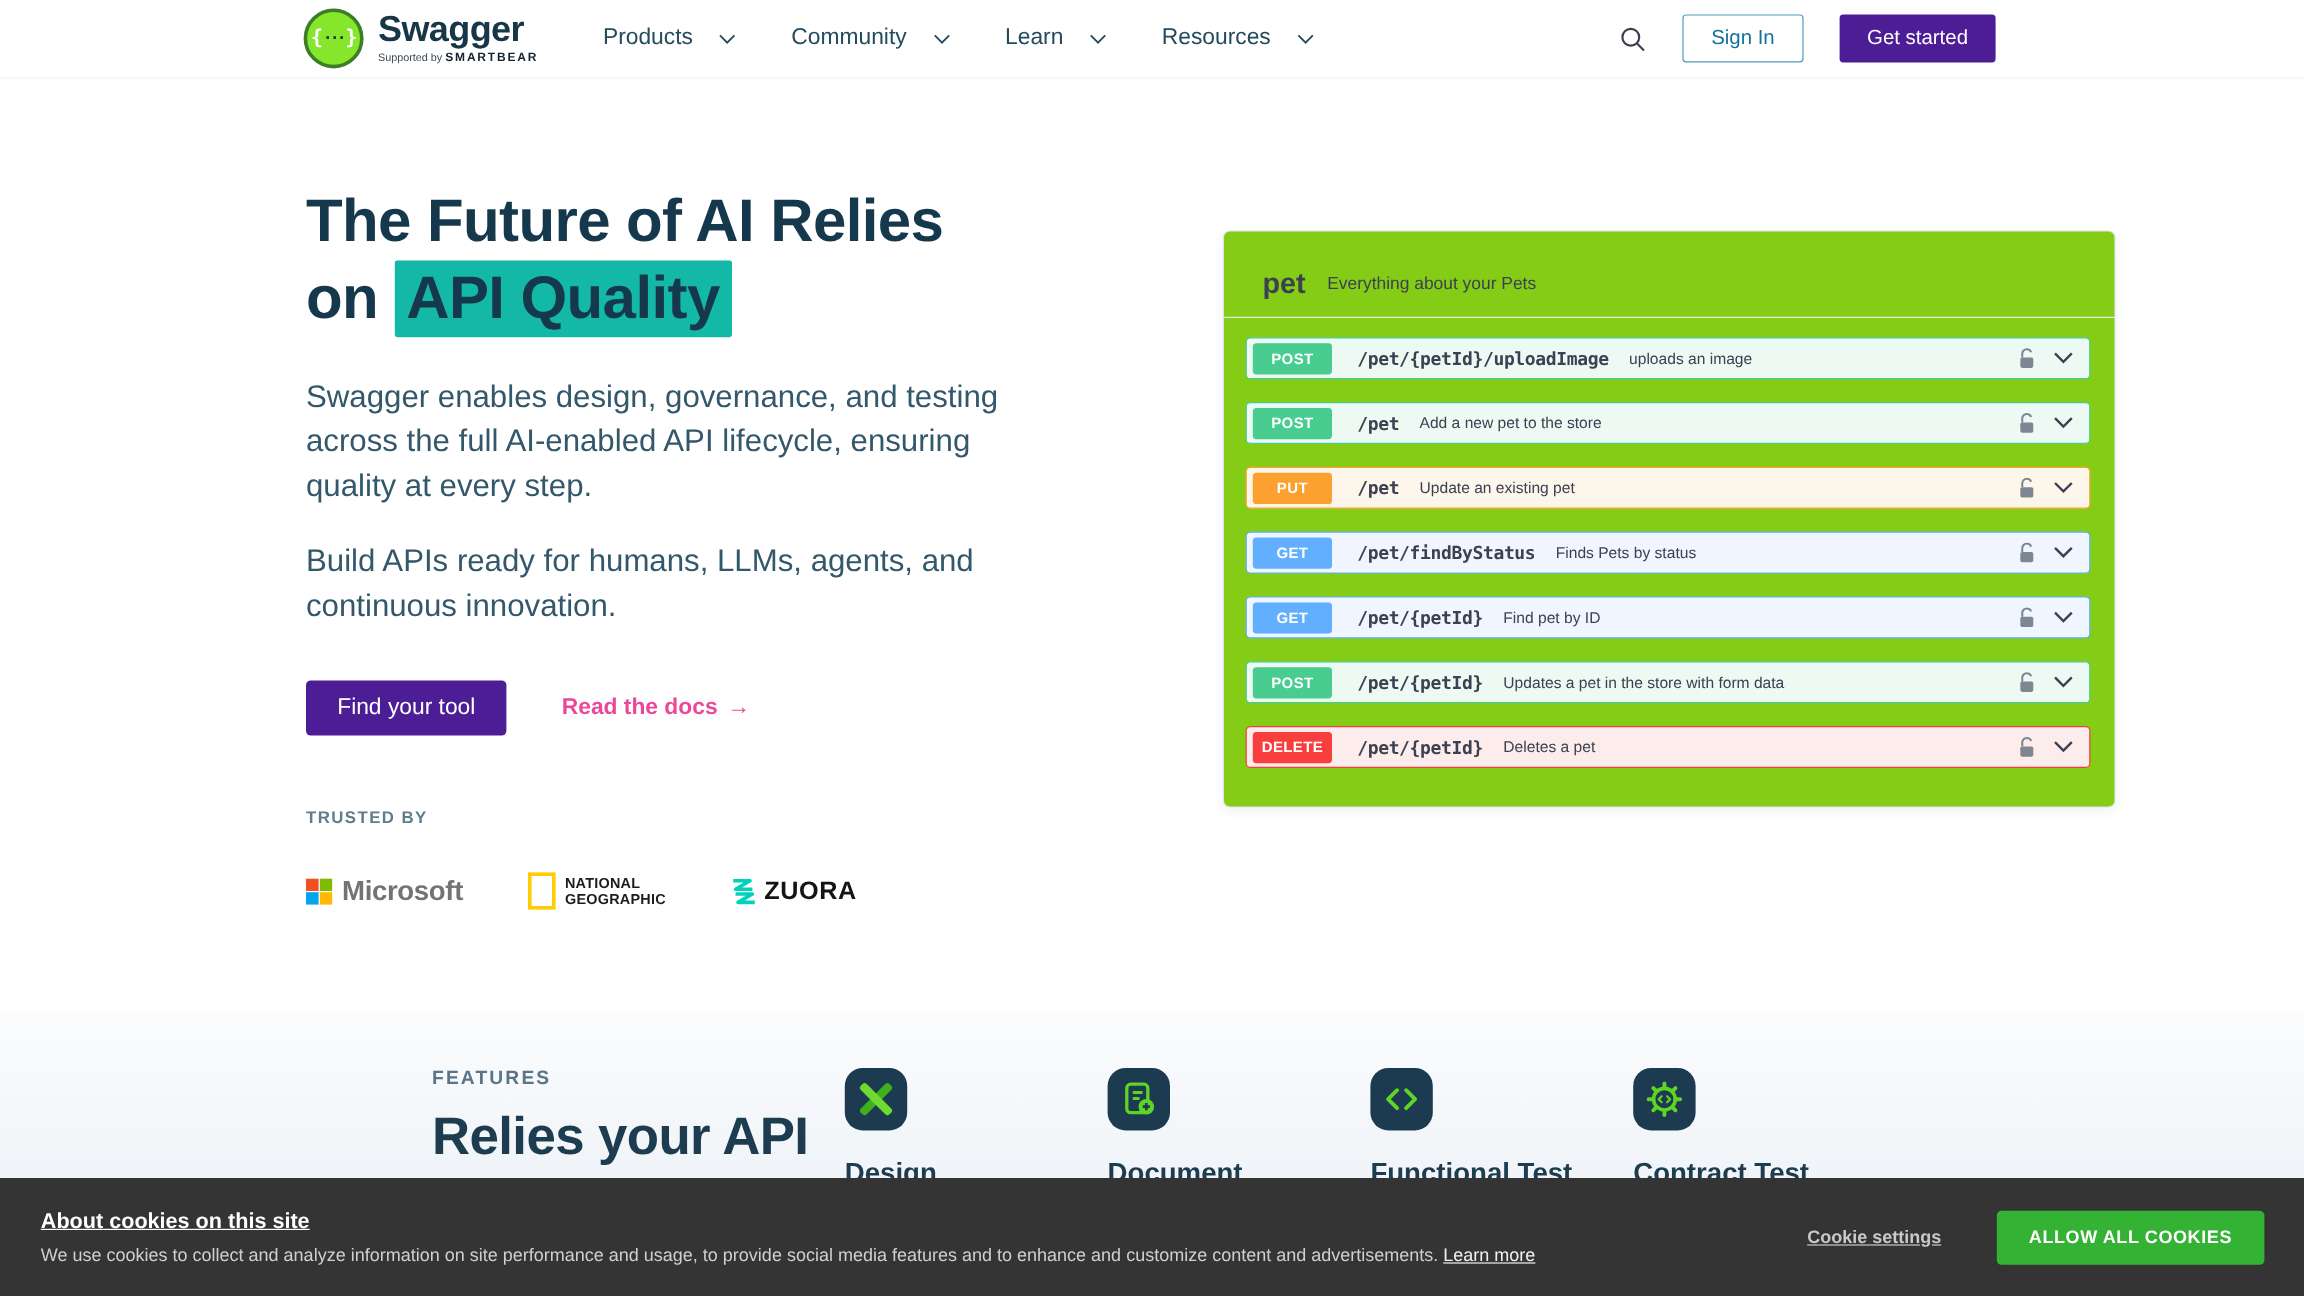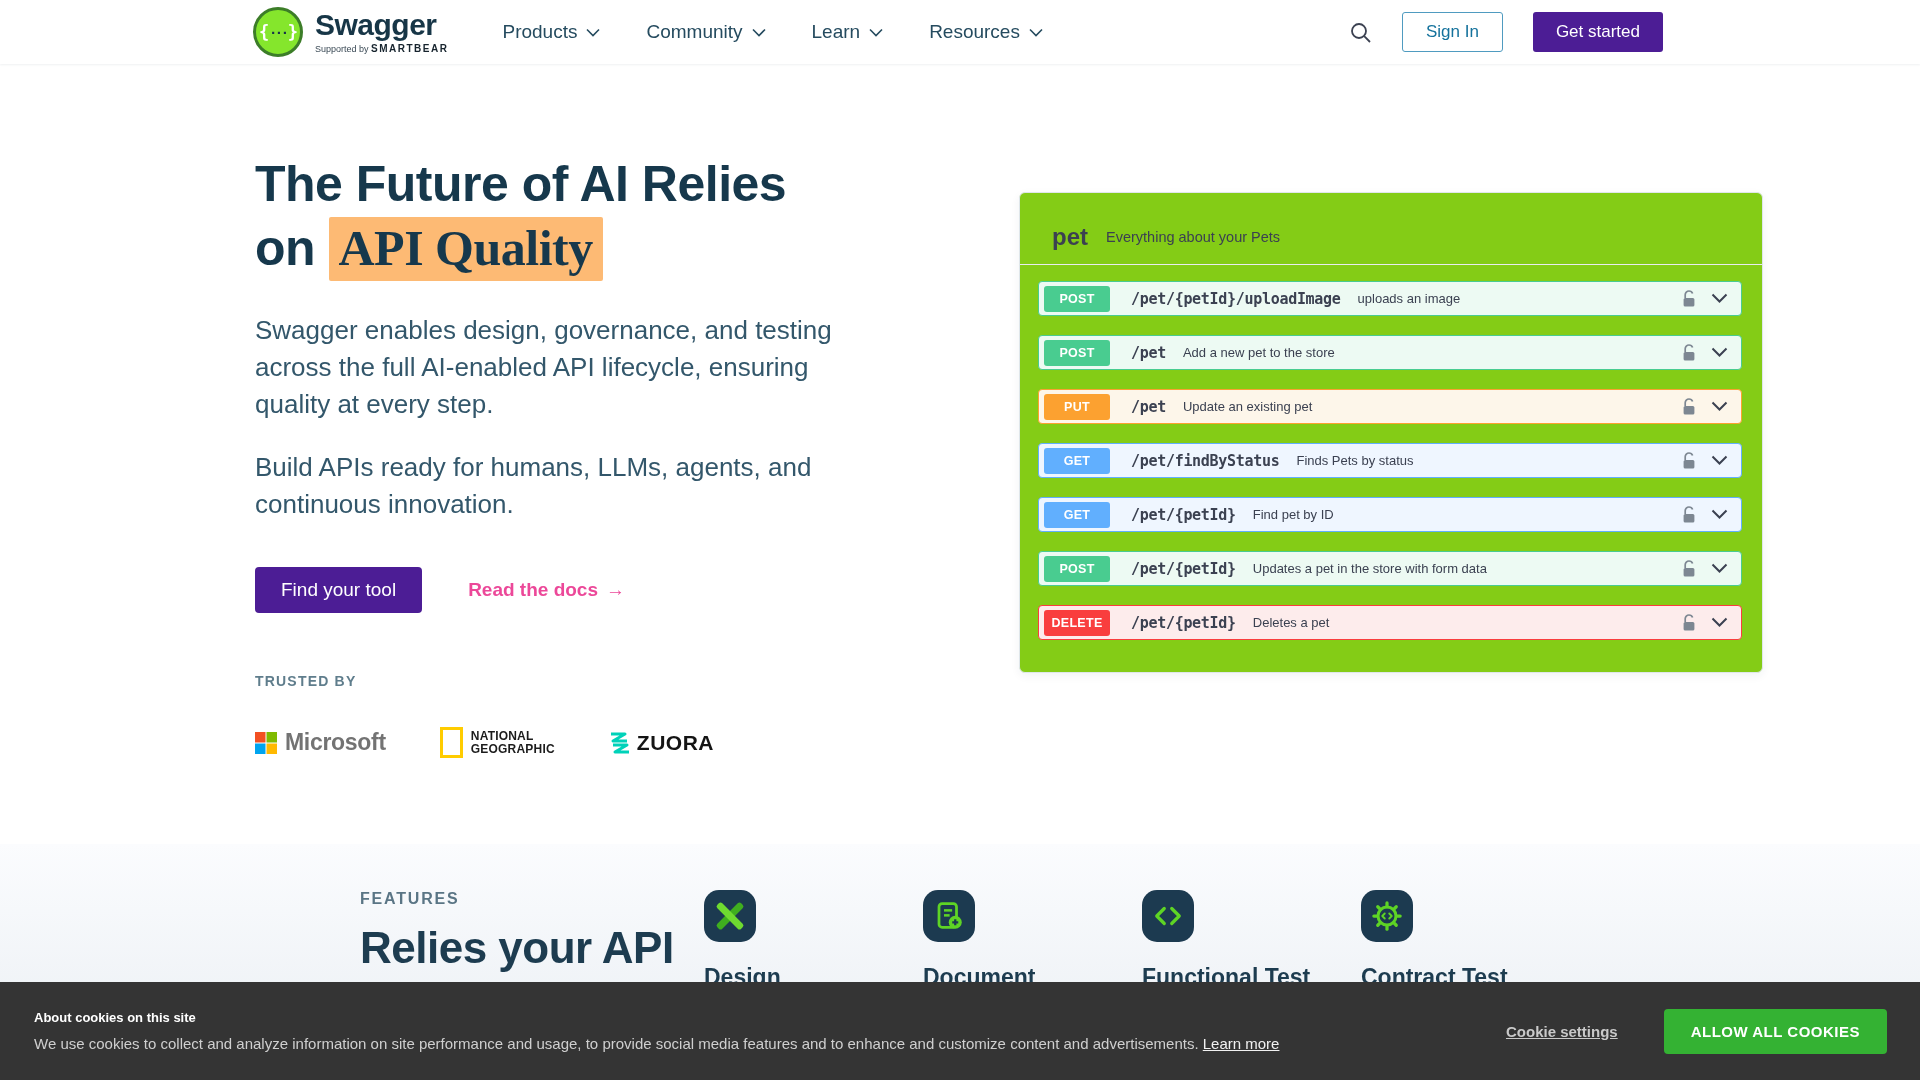--- a/index.html
+++ b/index.html
@@ -9,31 +9,31 @@
   
   .site-header { height:64px; display:flex; align-items:center; padding:0 257px 0 253px; background:#fff; box-shadow:0 1px 2px rgba(23,54,71,.07); position:relative; z-index:2; }
   .logo-group { display:flex; align-items:center; gap:12px; cursor:pointer; }
   .logo-circle { width:50px; height:50px; border-radius:50%; background:#85e62c; border:3px solid #3c7d28; display:flex; align-items:center; justify-content:center; font-family:"DejaVu Sans Mono", monospace; font-size:17px; font-weight:bold; color:#fff; letter-spacing:-1px; }
   .logo-circle .dots { color:#17324a; font-size:13px; letter-spacing:-2px; margin:0 1px; }
   .brand-col { display:flex; flex-direction:column; }
   .brand-text { font-size:30px; font-weight:700; color:#173647; line-height:30px; letter-spacing:-.5px; }
   .brand-tagline { font-size:9px; color:#3b4a56; margin-top:3px; }
   .brand-tagline b { font-size:10px; color:#17242e; letter-spacing:1.5px; font-weight:700; }
   .main-nav { display:flex; gap:46px; margin-left:54px; }
-  .nav-item { display:flex; align-items:center; gap:9px; font-size:19px; color:#254b5f; cursor:pointer; }
+  .nav-item { display:flex; align-items:center; gap:22px; font-size:19px; color:#254b5f; cursor:pointer; }
   .header-right { margin-left:auto; display:flex; align-items:center; gap:30px; }
   .search-btn { background:none; border:none; cursor:pointer; display:flex; }
   .btn-outline { border:1px solid #4f9bc0; background:#fff; color:#15729c; font-size:17px; padding:9px 23px; border-radius:3px; cursor:pointer; font-family:inherit; }
   .btn-solid { border:none; background:#4c1d95; color:#fff; font-size:17px; padding:10px 23px; border-radius:3px; cursor:pointer; font-family:inherit; }
 
   
   .hero { display:flex; justify-content:space-between; padding:88px 157px 0 255px; height:780px; }
   .hero-left { width:640px; }
   .hero-title { font-size:50px; line-height:64px; font-weight:700; color:#16384c; letter-spacing:-.5px; }
-  .hl { background:#fdba74; padding:3px 10px 5px; border-radius:2px;font-family:Liberation Serif, serif; }
+  .hl { background:#14b8a6; padding:3px 10px 5px; border-radius:2px; }
   .hero-p { font-size:26px; line-height:37px; color:#33576b; margin-top:32px; max-width:600px; }
   .hero-p + .hero-p { margin-top:26px; }
   .cta-row { display:flex; align-items:center; gap:46px; margin-top:44px; }
   .link-cta { color:#ec4899; font-size:19px; font-weight:700; text-decoration:none; display:flex; align-items:center; gap:8px; cursor:pointer; }
   .trusted-label { margin-top:60px; font-size:14px; font-weight:700; letter-spacing:1.2px; color:#5f7d8c; }
   .logo-row { display:flex; align-items:center; gap:54px; margin-top:38px; }
   .ms-logo { display:flex; align-items:center; gap:8px; }
   .ms-text { font-size:23px; font-weight:600; color:#737373; letter-spacing:-.3px; }
   .ng-logo { display:flex; align-items:center; gap:8px; }
   .ng-box { width:23px; height:31px; border:3px solid #ffcc00; }
@@ -57,21 +57,21 @@
   .features { height:236px; background:linear-gradient(180deg,#fbfcfe 0%, #e9eef3 100%); padding:46px 0 0 360px; display:flex; }
   .features-left { width:344px; }
   .features-eyebrow { font-size:16px; font-weight:700; letter-spacing:1.8px; color:#5a7585; }
   .features-title { font-size:44px; line-height:52px; font-weight:700; color:#1d3c50; margin-top:14px; letter-spacing:-.5px; }
   .feature-col { width:219px; }
   .feature-tile { width:52px; height:52px; border-radius:15px; background:#1c3a50; display:flex; align-items:center; justify-content:center; cursor:pointer; }
   .feature-label { margin-top:22px; font-size:23px; font-weight:700; color:#1d3c50; }
 
   
   .cookie-banner { position:fixed; left:0; bottom:0; width:1920px; height:98px; background:#343434; display:flex; align-items:center; padding:0 33px 0 34px; z-index:20; }
-  .cookie-text .cookie-title { color:#fff; font-size:13px; font-weight:700; }
+  .cookie-text .cookie-title { color:#fff; font-size:18px; font-weight:700;text-decoration:underline; }
   .cookie-body { color:#cfcfcf; font-size:15px; margin-top:10px; }
   .cookie-body a { color:#f1f1f1; text-decoration:underline; cursor:pointer; }
   .cookie-actions { margin-left:auto; display:flex; align-items:center; gap:46px; white-space:nowrap; }
   .cookie-settings { color:#c9c9c9; font-size:15px; font-weight:700; text-decoration:underline; cursor:pointer; }
   .allow-btn { background:#34b233; border:none; color:#fff; font-size:15px; font-weight:700; letter-spacing:.5px; padding:14px 27px; border-radius:4px; cursor:pointer; font-family:inherit; }
 </style>
 </head>
 <body>
 
 <header class="site-header">

